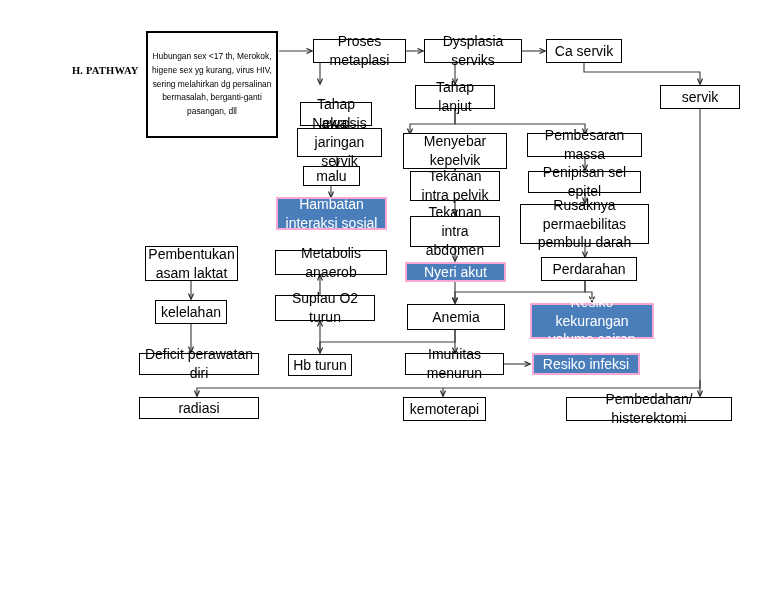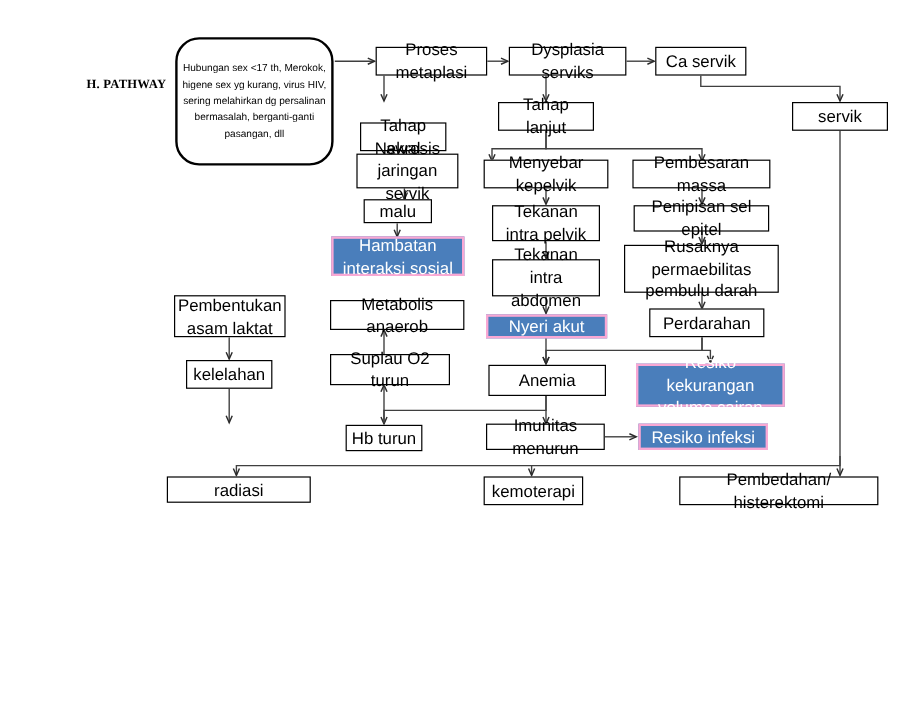--- a/index.html
+++ b/index.html
@@ -32,21 +32,20 @@
   }
   .node.blue {
     background: #4a7ebb;
     border: 2px solid #f9a8d4;
     color: #ffffff;
   }
   .node.bigbox {
     font-size: 8.4px;
     line-height: 1.65;
     border-width: 2px;
-    border-radius: 20px;
   }
   .label-pathway {
     position: absolute;
     font-family: "Liberation Serif", serif;
     font-weight: bold;
     font-size: 10.5px;
     color: #000000;
     letter-spacing: 0.2px;
     white-space: nowrap;
     z-index: 3;
@@ -142,41 +141,42 @@
 
   <div class="node" style="left:313px; top:39px; width:93px; height:24px;">Proses metaplasi</div>
   <div class="node" style="left:424px; top:39px; width:98px; height:24px;">Dysplasia serviks</div>
   <div class="node" style="left:546px; top:39px; width:76px; height:24px;">Ca servik</div>
 
   <div class="node" style="left:300px; top:102px; width:72px; height:24px;">Tahap awal</div>
   <div class="node" style="left:415px; top:85px; width:80px; height:24px;">Tahap lanjut</div>
   <div class="node" style="left:660px; top:85px; width:80px; height:24px;">servik</div>
 
   <div class="node" style="left:297px; top:128px; width:85px; height:29px;">Nekrosis jaringan servik</div>
-  <div class="node" style="left:403px; top:133px; width:104px; height:24px;">Menyebar kepelvik</div>
+  <div class="node" style="left:403px; top:133px; width:104px; height:36px;">Menyebar kepelvik</div>
   <div class="node" style="left:527px; top:133px; width:115px; height:24px;">Pembesaran massa</div>
 
   <div class="node" style="left:303px; top:166px; width:57px; height:20px;">malu</div>
   <div class="node" style="left:410px; top:171px; width:90px; height:30px;">Tekanan intra pelvik</div>
   <div class="node" style="left:528px; top:171px; width:113px; height:22px;">Penipisan sel epitel</div>
 
   <div class="node blue" style="left:276px; top:197px; width:111px; height:33px;">Hambatan interaksi sosial</div>
   <div class="node" style="left:410px; top:216px; width:90px; height:31px;">Tekanan intra abdomen</div>
   <div class="node" style="left:520px; top:204px; width:129px; height:40px;">Rusaknya permaebilitas pembulu darah</div>
 
   <div class="node" style="left:145px; top:246px; width:93px; height:35px;">Pembentukan asam laktat</div>
   <div class="node" style="left:275px; top:250px; width:112px; height:25px;">Metabolis anaerob</div>
   <div class="node blue" style="left:405px; top:262px; width:101px; height:20px;">Nyeri akut</div>
   <div class="node" style="left:541px; top:257px; width:96px; height:24px;">Perdarahan</div>
 
   <div class="node" style="left:155px; top:300px; width:72px; height:24px;">kelelahan</div>
   <div class="node" style="left:275px; top:295px; width:100px; height:26px;">Suplau O2 turun</div>
   <div class="node" style="left:407px; top:304px; width:98px; height:26px;">Anemia</div>
   <div class="node blue" style="left:530px; top:303px; width:124px; height:36px;">Resiko kekurangan volume cairan</div>
 
+  <div class="node" style="left:139px; top:353px; width:120px; height:22px;">Deficit perawatan diri</div>
   <div class="node" style="left:288px; top:354px; width:64px; height:22px;">Hb turun</div>
   <div class="node" style="left:405px; top:353px; width:99px; height:22px;">Imunitas menurun</div>
   <div class="node blue" style="left:532px; top:353px; width:108px; height:22px;">Resiko infeksi</div>
 
   <div class="node" style="left:139px; top:397px; width:120px; height:22px;">radiasi</div>
   <div class="node" style="left:403px; top:397px; width:83px; height:24px;">kemoterapi</div>
   <div class="node" style="left:566px; top:397px; width:166px; height:24px;">Pembedahan/ histerektomi</div>
 
 </div>
 

